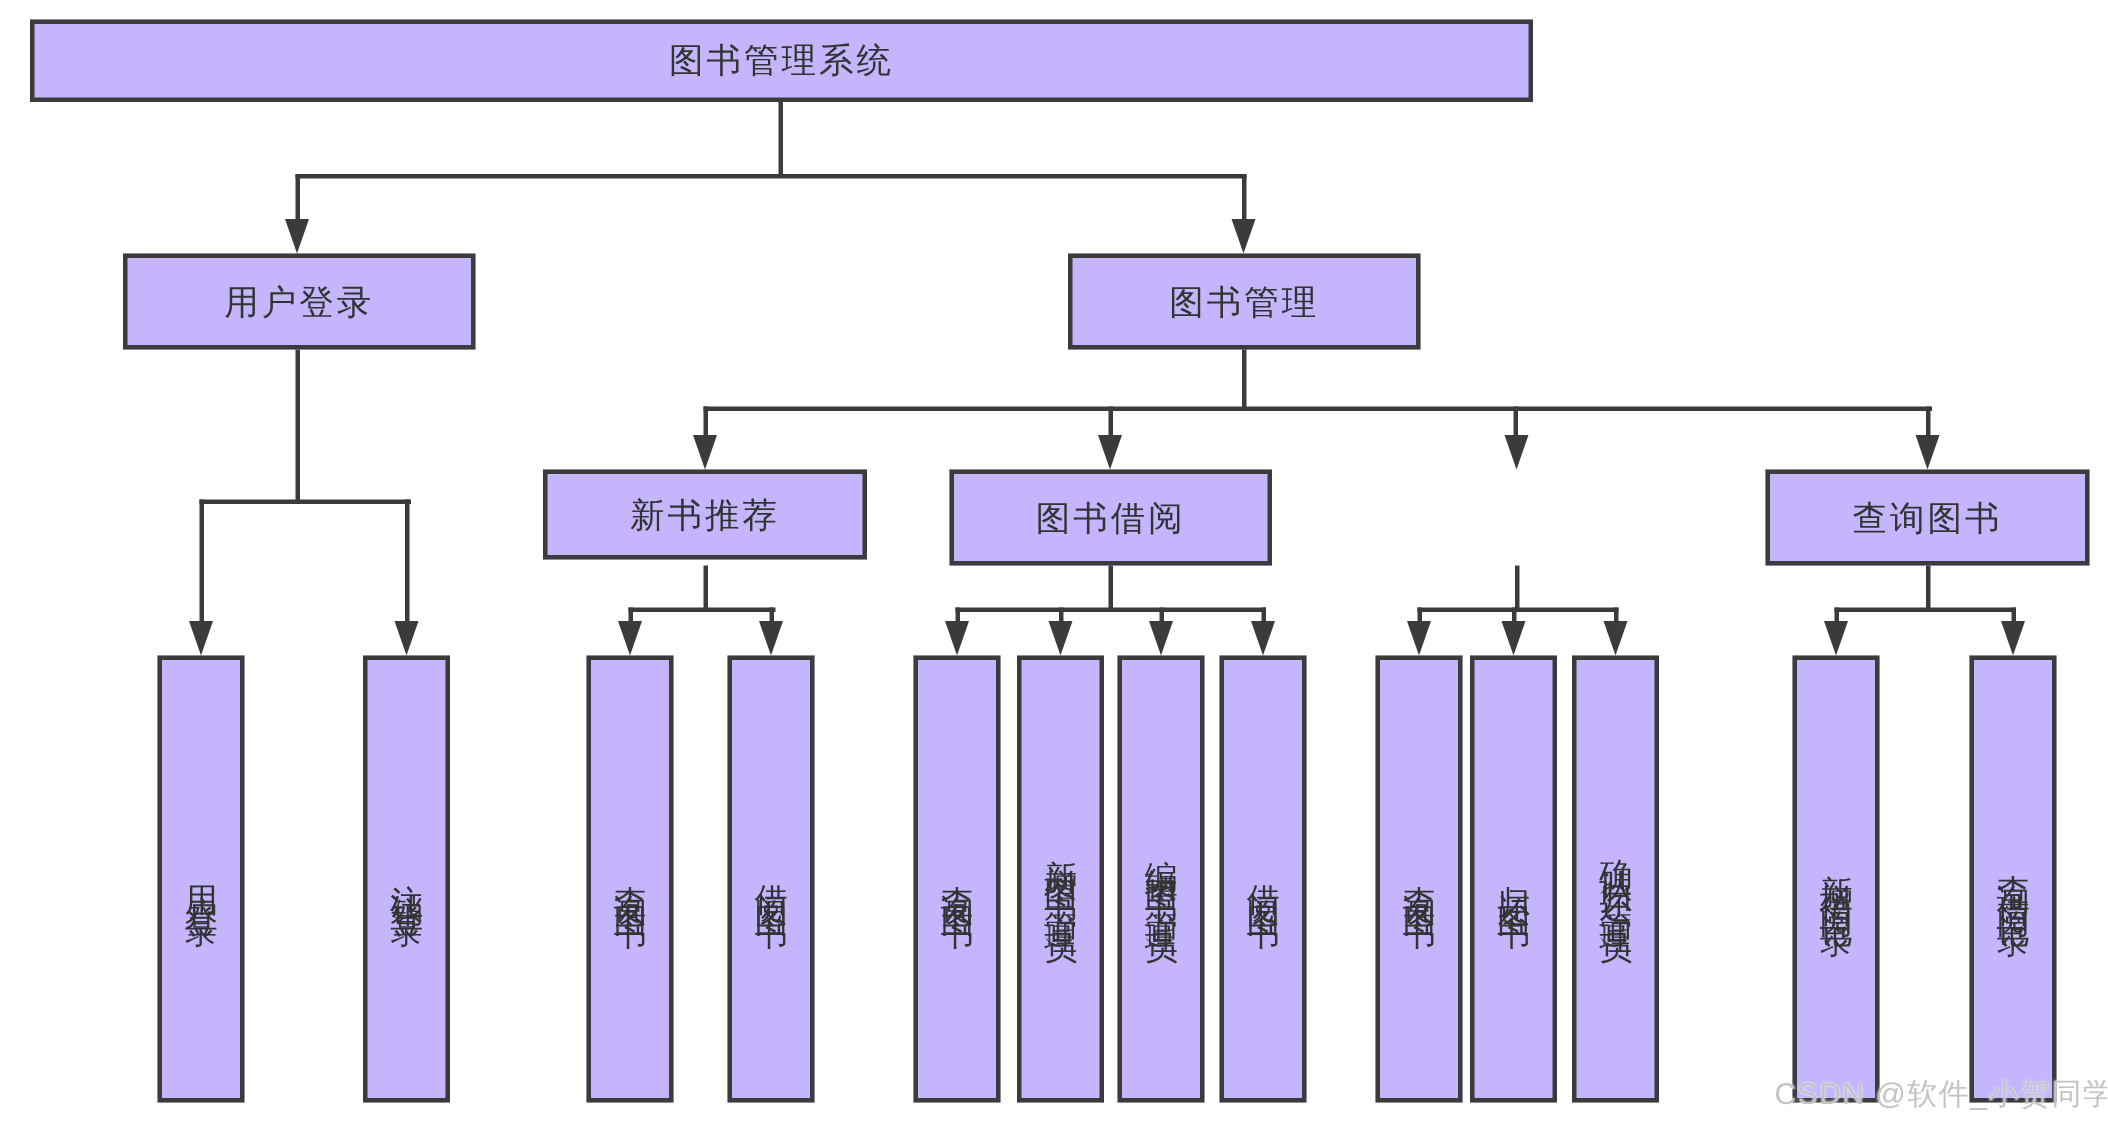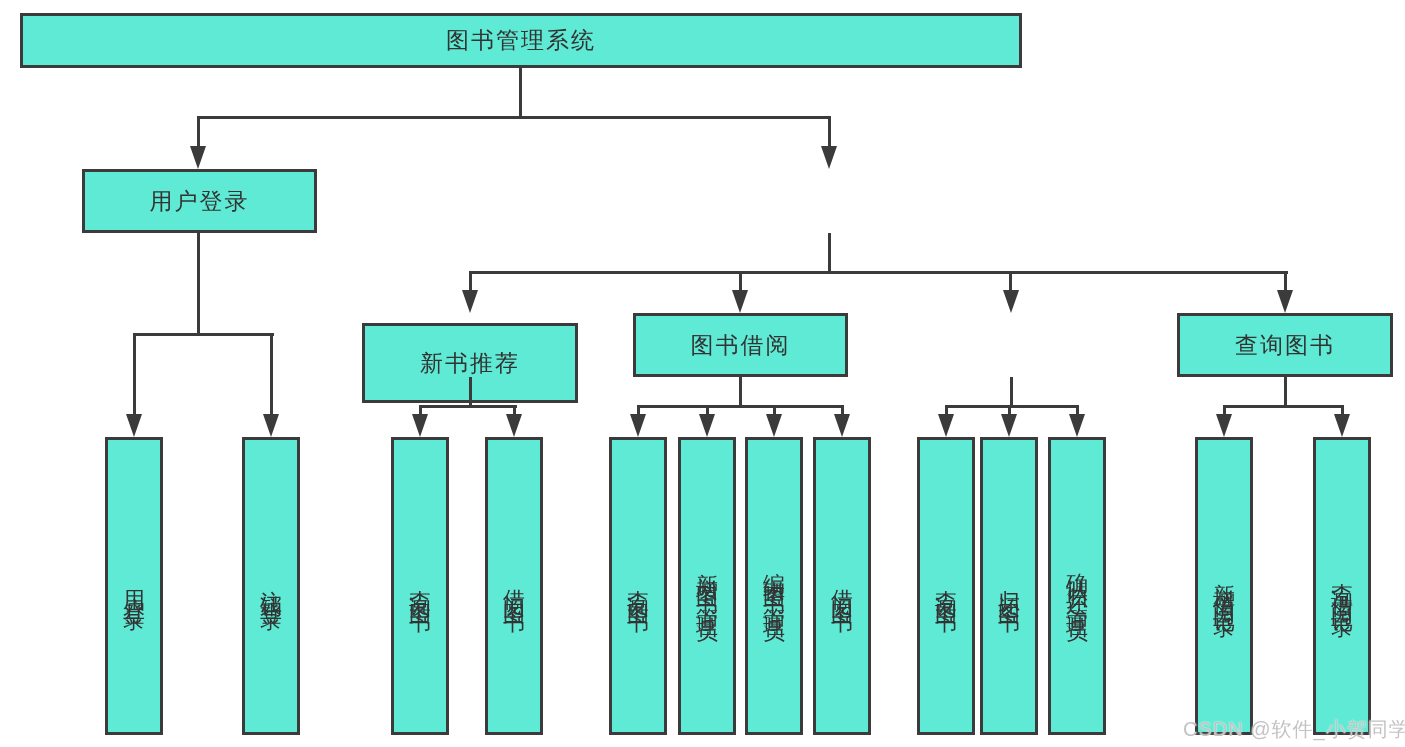--- a/index.html
+++ b/index.html
@@ -8,21 +8,21 @@
     width:1405px;height:747px;
     background:#ffffff;
     overflow:hidden;
     font-family:"Liberation Sans", sans-serif;
     color:#333333;
   }
   .box{
     position:absolute;
     box-sizing:border-box;
     border:3px solid #3b3b3b;
-    background:#5eead4;
+    background:#c4b5fd;
     display:flex;
     align-items:center;
     justify-content:center;
   }
   .box .lbl{
     font-size:23px;
     letter-spacing:2px;
     color:#333333;
     white-space:nowrap;
   }
@@ -57,22 +57,25 @@
 
 <div class="canvas">
 
   <div class="box" style="left:20px;top:13px;width:1002px;height:55px;">
     <span class="lbl">图书管理系统</span>
   </div>
 
   <div class="box" style="left:82px;top:169px;width:235px;height:64px;">
     <span class="lbl">用户登录</span>
   </div>
+  <div class="box" style="left:712px;top:169px;width:235px;height:64px;">
+    <span class="lbl">图书管理</span>
+  </div>
 
-  <div class="box" style="left:362px;top:323px;width:216px;height:80px;">
+  <div class="box" style="left:362px;top:313px;width:216px;height:60px;">
     <span class="lbl">新书推荐</span>
   </div>
   <div class="box" style="left:633px;top:313px;width:215px;height:64px;font-family:Liberation Serif, serif;">
     <span class="lbl">图书借阅</span>
   </div>
   <div class="box" style="left:1177px;top:313px;width:216px;height:64px;">
     <span class="lbl">查询图书</span>
   </div>
 
   <div class="box leaf" style="left:105px;top:437px;width:58px;height:298px;">

